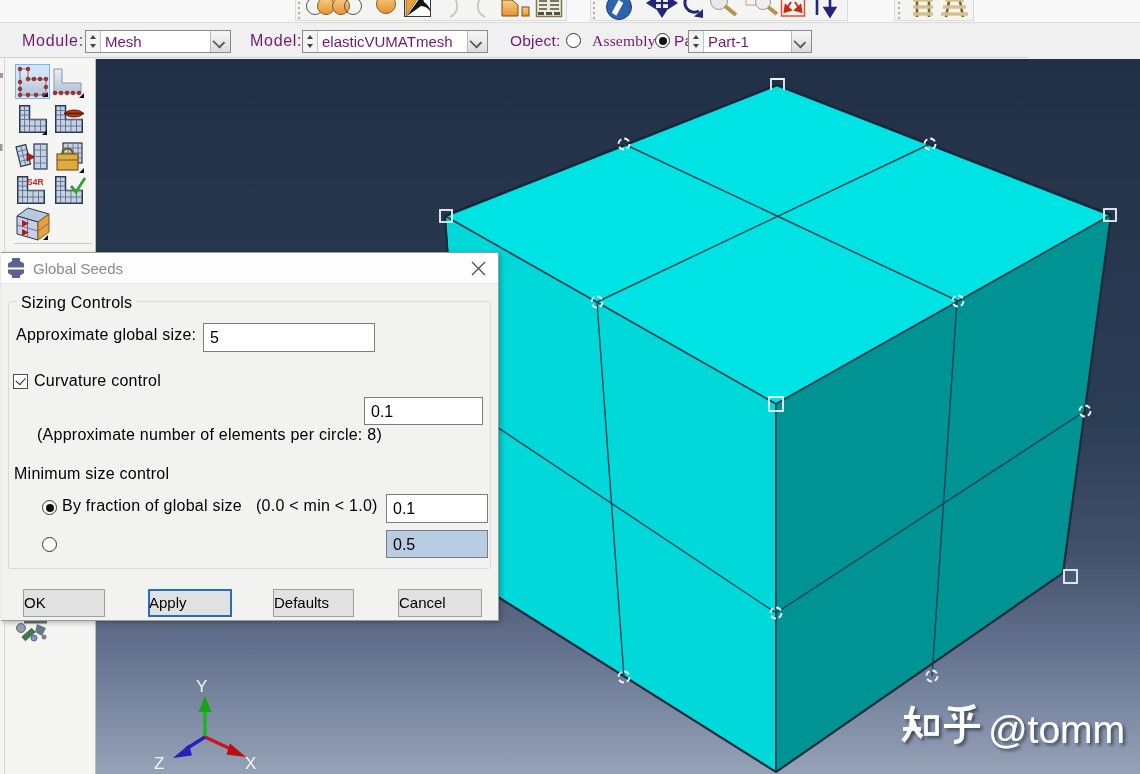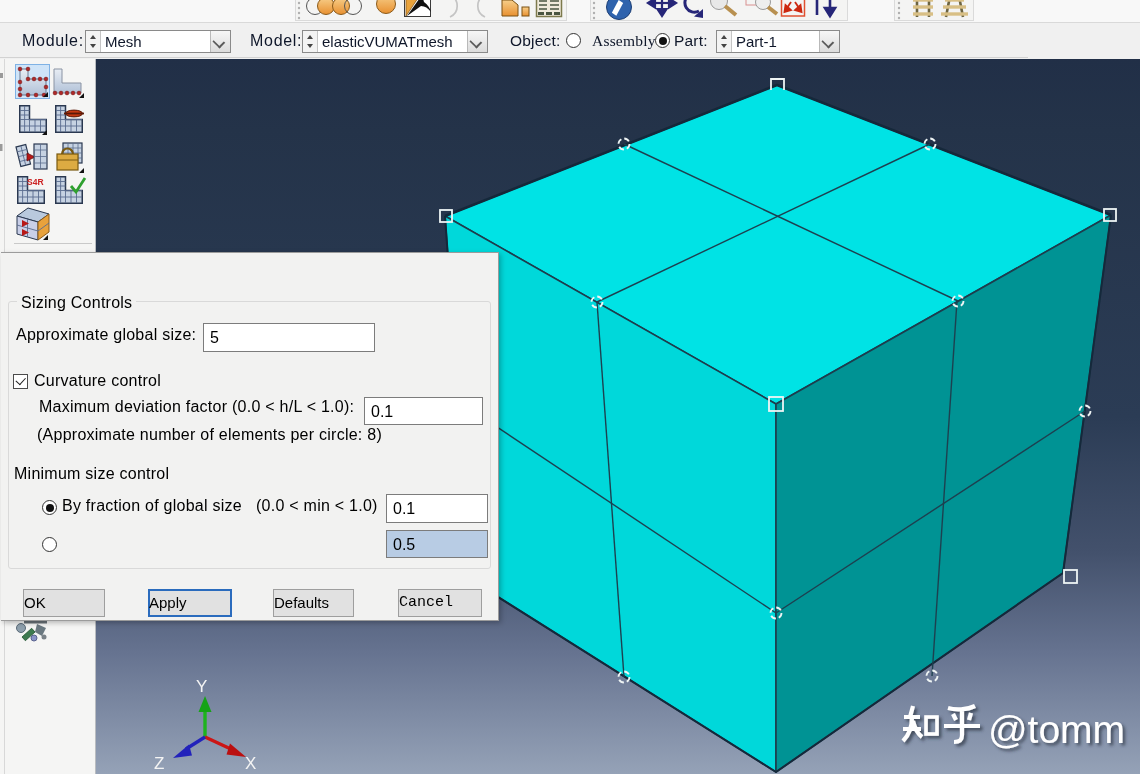--- a/index.html
+++ b/index.html
@@ -2,21 +2,21 @@
 <html><head>
 <meta charset="utf-8">
 <style>
   html,body{margin:0;padding:0;}
   body{width:1140px;height:774px;overflow:hidden;position:relative;
        font-family:"Liberation Sans",sans-serif;background:#f0f0f0;}
   .abs{position:absolute;}
   
   #toptb{left:0;top:0;width:1140px;height:22px;background:#f8f8f8;border-bottom:1px solid #d9d9d9;}
   
-  #modbar{left:0;top:23px;width:1028px;height:34px;background:#f0f0f0;border-bottom:1px solid #d2d2d2;font-size:15px;color:#0f172a;}
+  #modbar{left:0;top:23px;width:1028px;height:34px;background:#f0f0f0;border-bottom:1px solid #d2d2d2;font-size:15px;color:#701a75;}
   .mblab{position:absolute;top:9px;font-size:16px;letter-spacing:0.7px;}
   .mbsm{font-size:15.5px !important;letter-spacing:0.2px !important;}
   .combo{position:absolute;top:7px;height:21px;background:#fff;border:1px solid #8a8a8a;}
   .spin{position:absolute;left:0;top:0;width:14px;height:21px;border-right:1px solid #c5c5c5;background:#f3f3f3;}
   .spin:before{content:"";position:absolute;left:3.5px;top:4px;border:3.5px solid transparent;border-bottom:4.5px solid #444;border-top:none;}
   .spin:after{content:"";position:absolute;left:3.5px;bottom:4px;border:3.5px solid transparent;border-top:4.5px solid #444;border-bottom:none;}
   .ctext{position:absolute;left:19px;top:2px;font-size:15px;}
   .drop{position:absolute;right:0;top:0;width:19px;height:21px;background:linear-gradient(#f6f6f6,#dcdcdc);border-left:1px solid #b9b9b9;}
   .drop:before{content:"";position:absolute;left:4px;top:7px;width:8px;height:8px;border-right:2px solid #5a5a5a;border-bottom:2px solid #5a5a5a;transform:rotate(45deg) scale(1,.8);transform-origin:50% 30%;}
   .radio{position:absolute;width:13px;height:13px;border:1px solid #333;border-radius:50%;background:#fff;}
@@ -170,21 +170,21 @@
   <div class="combo" style="left:302px;width:184px;">
       <span class="spin"></span>
       <span class="ctext">elasticVUMATmesh</span>
       <span class="drop"></span>
     </div>
   <span class="mblab mbsm" style="left:510px;">Object:</span>
   <span class="radio" style="left:566px;top:10px;"></span>
   <span class="mblab mbsm" style="left:592px;font-family:Liberation Serif, serif;">Assembly</span>
   <span class="radio sel" style="left:655px;top:10px;"></span>
   <span class="mblab mbsm" style="left:674px;">Part:</span>
-  <div class="combo" style="left:716px;width:122px;">
+  <div class="combo" style="left:688px;width:122px;">
       <span class="spin"></span>
       <span class="ctext">Part-1</span>
       <span class="drop"></span>
     </div>
 </div>
 
 <div id="viewport" class="abs"></div>
 <svg id="vpsvg" class="abs" width="1140" height="774" viewBox="0 0 1140 774">
 
   <g stroke="#1d3d4d" stroke-width="1.6" stroke-linejoin="round">
@@ -340,32 +340,41 @@
     <circle cx="21" cy="569" r="4.5" fill="#8fa0ad" stroke="#5a6a78"></circle>
     <rect x="0" y="0" width="13" height="5" fill="#3d7a50" stroke="#2a5a38" stroke-width="0.8" transform="translate(22,578) rotate(-42)"></rect>
     <polygon points="37,565 46,569 42,577 35,573" fill="#6a7880"></polygon>
     <circle cx="34" cy="579" r="3" fill="#8a93c8" stroke="#5a638e"></circle>
     <circle cx="44" cy="578" r="2.5" fill="#7a8288"></circle>
   </g>
 </svg>
 </div>
 
 <div id="dlg" class="abs">
+  <div id="dlgtitle">
+    <svg width="20" height="20" style="position:absolute;left:5px;top:5px;">
+      <path d="M6,0 h8 v3 l4,2.5 v4 H2 V5.5 L6,3 z" fill="#5c6191"></path>
+      <path d="M2,11.5 h16 v3.5 l-4,2.5 v2.5 H6 v-2.5 L2,15 z" fill="#5c6191"></path>
+    </svg>
+    <span>Global Seeds</span>
+    <svg width="15" height="15" style="position:absolute;right:12px;top:8px;">
+      <path d="M1,1 L14,14 M14,1 L1,14" stroke="#555" stroke-width="1.4"></path>
+    </svg>
+  </div>
   <div class="group" style="left:7px;top:48px;width:481px;height:266px;"></div>
   <span class="glabel" style="left:16px;top:41px;">Sizing Controls</span>
   <span class="abs" style="left:15px;top:73px;">Approximate global size:</span>
   <div class="field" style="left:202px;top:70px;width:164px;height:27px;">5</div>
   <span class="cb" style="left:12px;top:121px;"></span>
   <span class="abs" style="left:33px;top:119px;">Curvature control</span>
-  <span class="abs" style="left:38px;top:145px;">Maximum deviation factor (0.0 &lt; h/L &lt; 1.0):</span>
   <div class="field" style="left:363px;top:144px;width:111px;height:26px;">0.1</div>
   <span class="abs" style="left:36px;top:173px;">(Approximate number of elements per circle: 8)</span>
   <span class="abs" style="left:13px;top:212px;">Minimum size control</span>
   <span class="radio sel" style="left:41px;top:247px;"></span>
   <span class="abs" style="left:61px;top:244px;">By fraction of global size&nbsp;&nbsp; (0.0 &lt; min &lt; 1.0)</span>
   <div class="field" style="left:385px;top:241px;width:94px;height:27px;">0.1</div>
   <span class="radio" style="left:41px;top:284px;"></span>
   <div class="field" style="left:385px;top:277px;width:94px;height:26px;background:#b8cce4;">0.5</div>
   <div class="btn" style="left:22px;top:336px;width:80px;">OK</div>
   <div class="btn" style="left:147px;top:336px;width:82px;border:1px solid #2a6bbd;box-shadow:0 0 0 1px #2a6bbd inset;">Apply</div>
   <div class="btn" style="left:272px;top:336px;width:79px;">Defaults</div>
-  <div class="btn" style="left:397px;top:336px;width:82px;font-family:Liberation Mono, monospace;">Cancel</div>
+  <div class="btn" style="left:397px;top:336px;width:82px;">Cancel</div>
 </div>
 
 </body></html>

